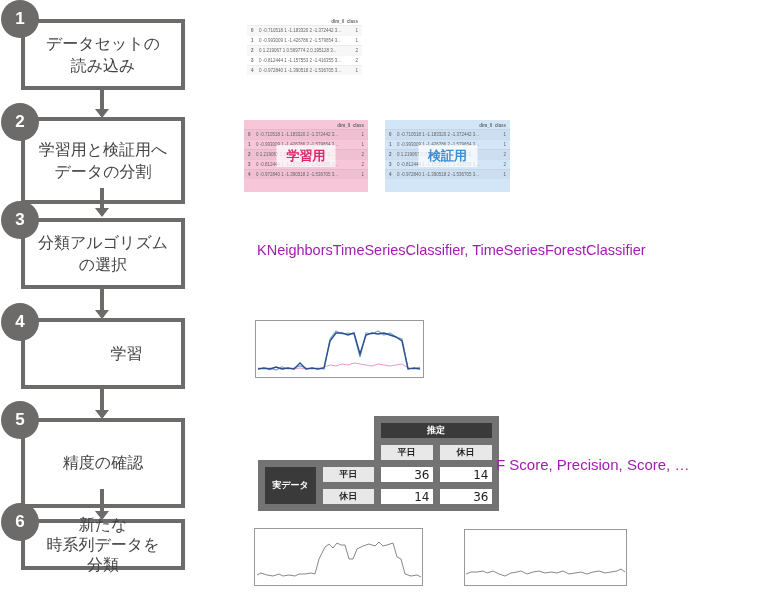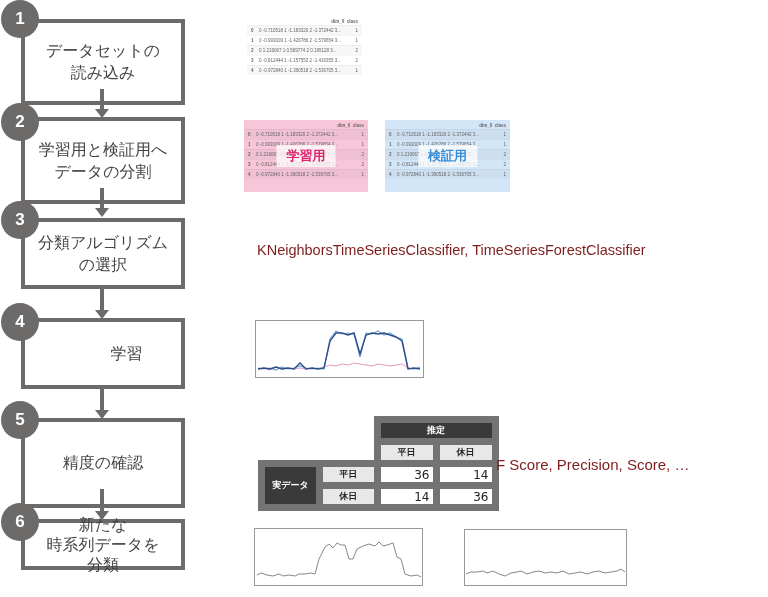--- a/index.html
+++ b/index.html
@@ -37,34 +37,34 @@
     .df .row { display:flex; padding:2px 4px; border-top:1px solid rgba(0,0,0,0.04); }
     .df .row:nth-child(even) { background:rgba(0,0,0,0.03); }
     .df .idx { width:8px; font-weight:bold; }
     .df .dim { flex:1; }
     .df .cls { width:10px; text-align:right; }
     .panel-label {
       position:absolute; left:50%; top:50%; transform:translate(-50%,-50%);
       background:rgba(255,255,255,0.75); padding:2px 10px;
       font-size:13px; font-weight:bold;
     }
-    .big-text { position:absolute; font-family:"Liberation Sans", sans-serif; color:#7f1d1d; }
+    .big-text { position:absolute; font-family:"Liberation Sans", sans-serif; color:#a21caf; }
     .chart-box { position:absolute; border:1px solid #999; background:#fff; }
     .conf { position:absolute; border-collapse:collapse; font-size:9px; font-family:"DejaVu Sans", sans-serif; }
     .conf td { border:7px solid #737373; height:15px; padding:0 3px; }
     .conf .dark { background:#3a3a3a; color:#fff; font-weight:bold; text-align:center; }
     .conf .lite { background:#e8e8e8; font-weight:bold; text-align:center; color:#222; }
     .conf .num { text-align:right; background:#fff; color:#222; font-size:12px; }
     .conf .blank { border:none; background:transparent; }
   </style>
 </head>
 <body>
 
 <div>
-  <div class="step-box" style="top:19px;height:86px;"><span>データセットの
+  <div class="step-box" style="top:19px;height:71px;"><span>データセットの
 読み込み</span></div>
   <div class="step-num" style="top:0px;">1</div>
   <div class="arrow" style="top:89px;height:27px;"></div>
 
   <div class="step-box" style="top:117px;height:87px;"><span>学習用と検証用へ
 データの分割</span></div>
   <div class="step-num" style="top:103px;">2</div>
   <div class="arrow" style="top:188px;height:27px;"></div>
 
   <div class="step-box" style="top:218px;height:71px;"><span>分類アルゴリズム

